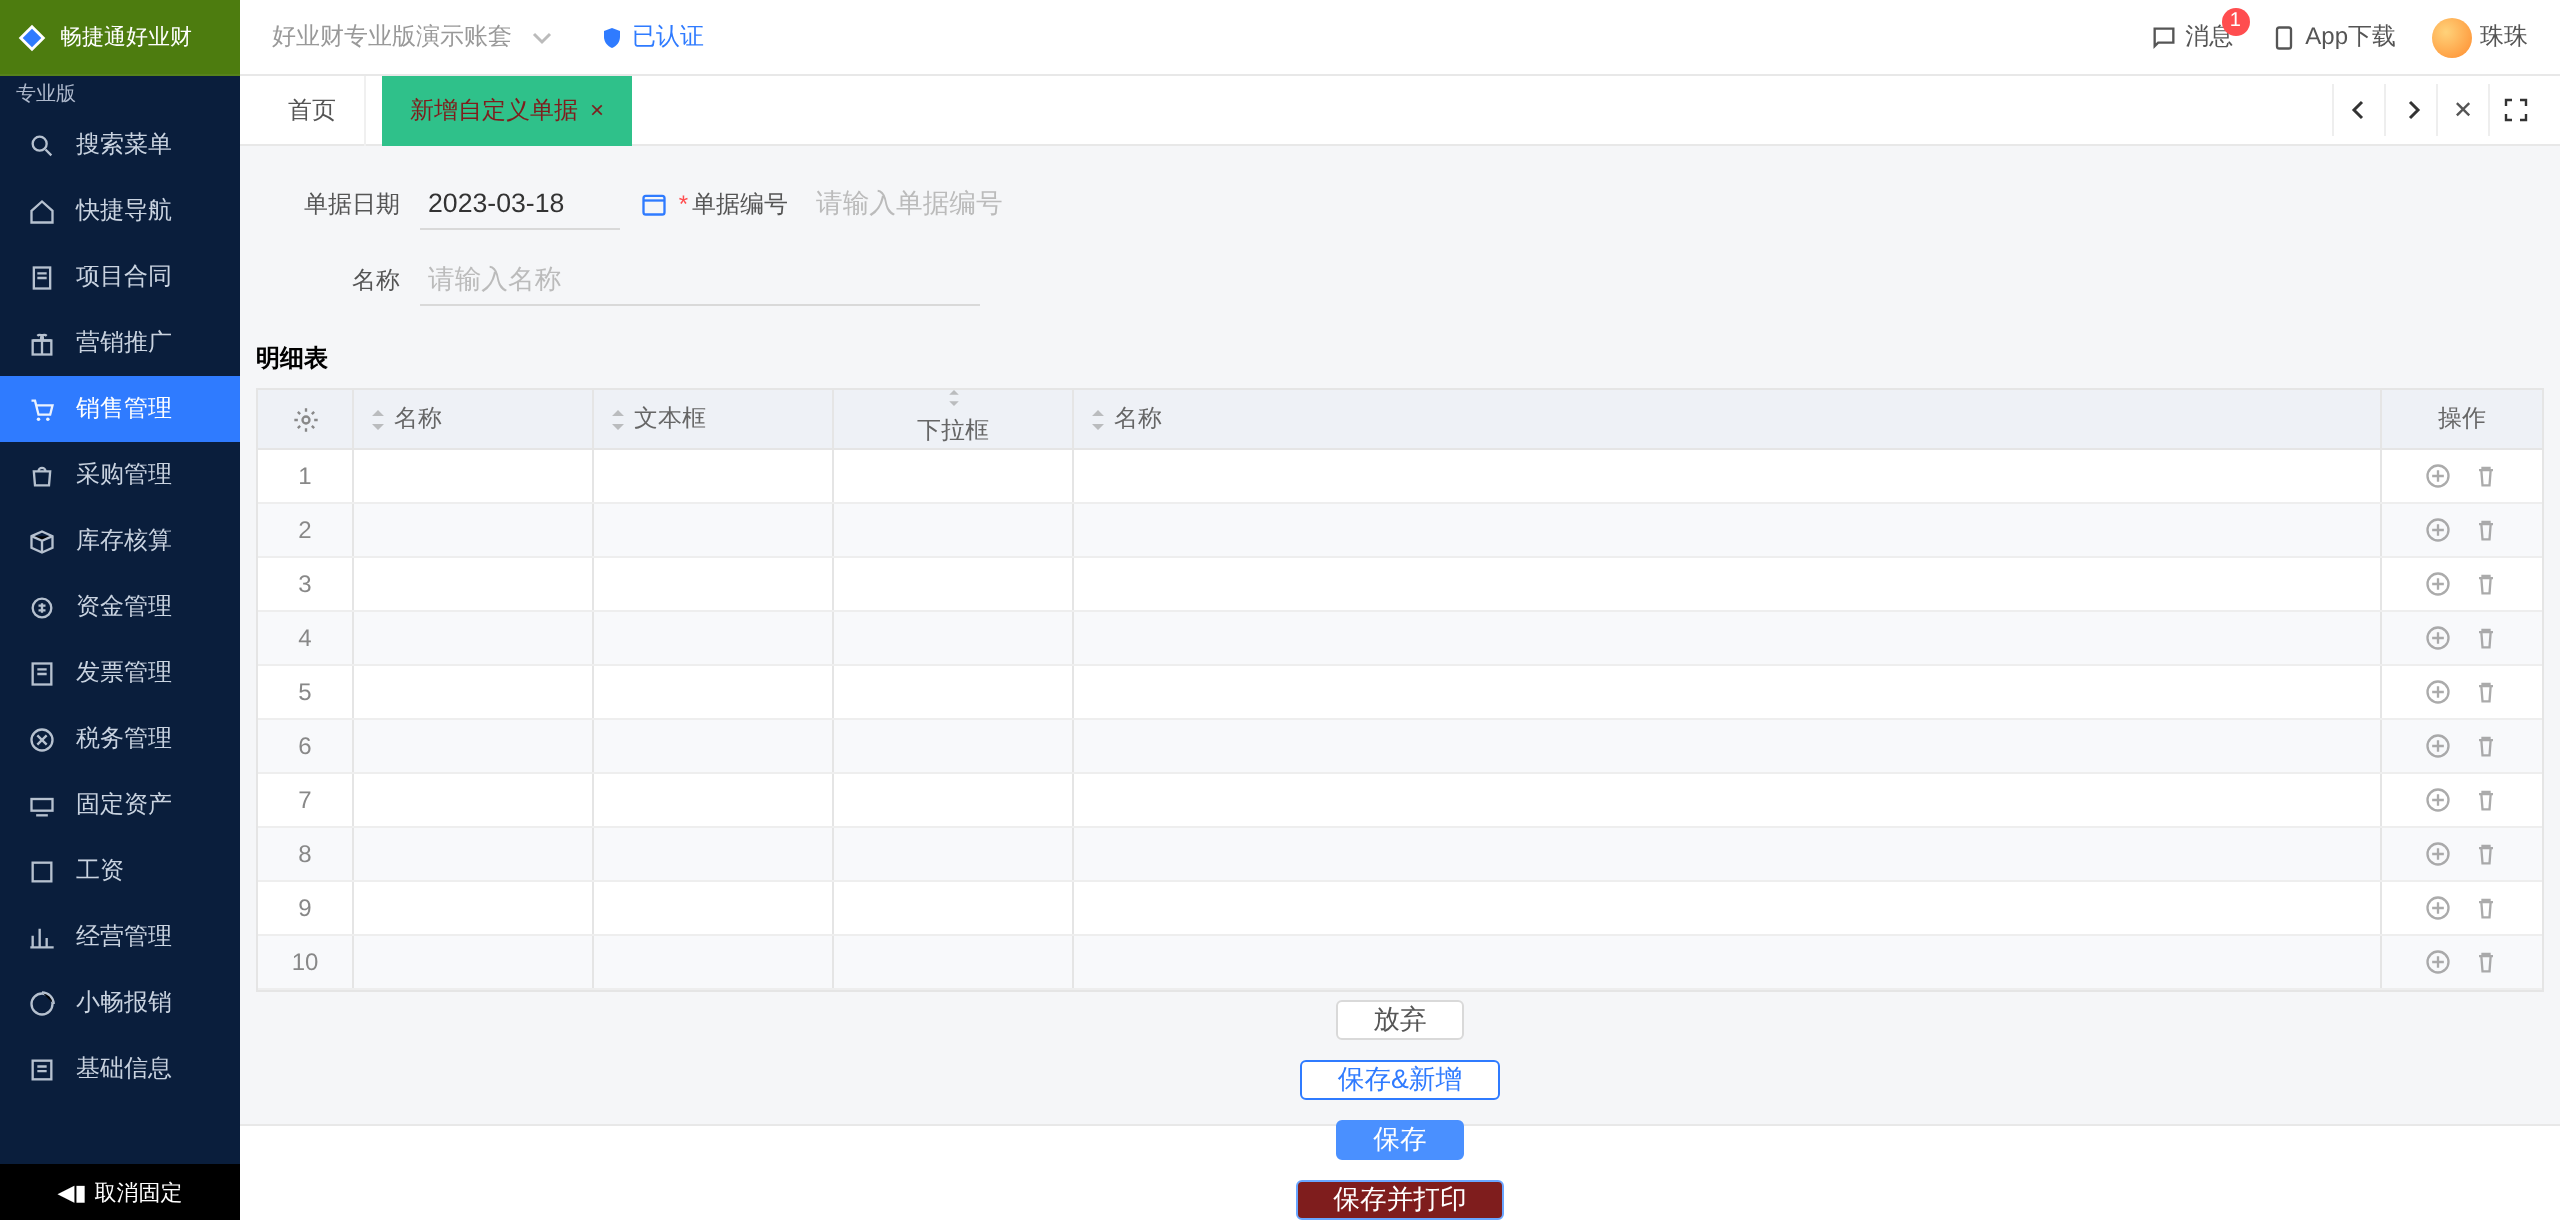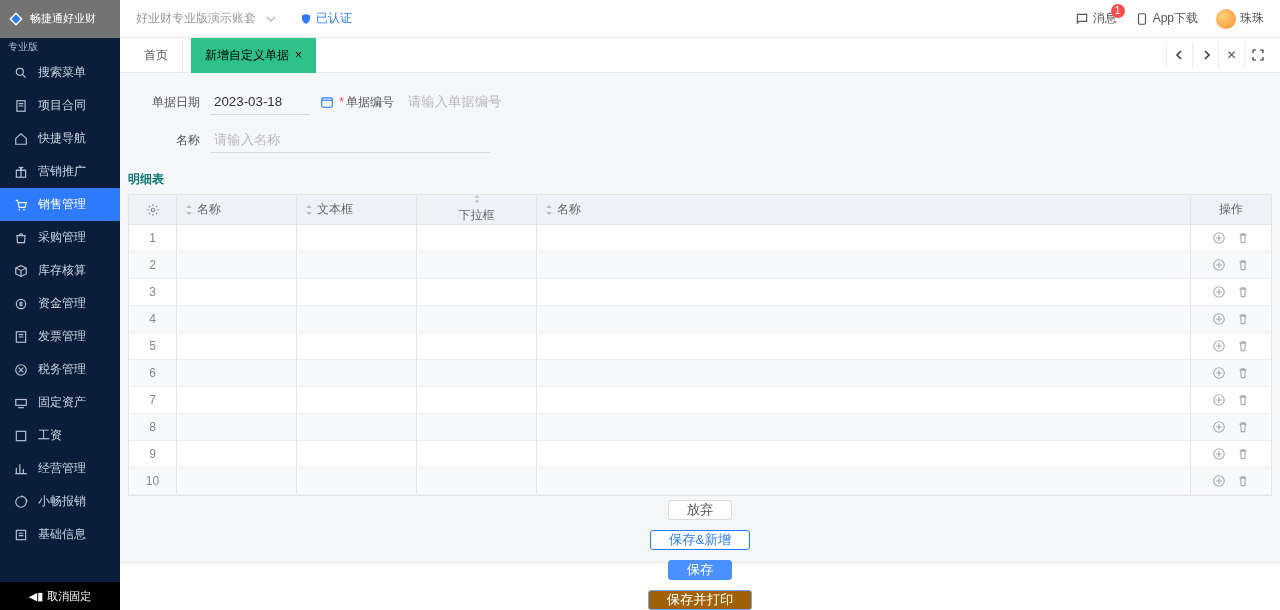--- a/index.html
+++ b/index.html
@@ -1,20 +1,20 @@
 <!DOCTYPE html>
 <html><head>
 <meta charset="utf-8">
 <style>
   * { box-sizing: border-box; margin: 0; padding: 0; }
   body { font-family: "Microsoft YaHei", Arial, sans-serif; font-size: 12px; color: #333; background: #f0f2f5; overflow: hidden; }
   .app { display: flex; width: 1280px; height: 610px; }
   
   .sidebar { width: 120px; background: #0a1e3c; color: #c9d3e0; display: flex; flex-direction: column; position: relative; }
-  .sidebar-top { height: 38px; background: #737373; display: flex; align-items: center; padding: 0 8px; gap: 6px; border-bottom: 1px solid rgba(255,255,255,0.05);}
+  .sidebar-top { height: 38px; background: #4d7c0f; display: flex; align-items: center; padding: 0 8px; gap: 6px; border-bottom: 1px solid rgba(255,255,255,0.05);}
   .logo-diamond { width: 16px; height: 16px; flex:0 0 16px; }
   .logo-text { font-size: 11px; color: #fff; white-space: nowrap; }
   .logo-sub { background:#0a1e3c; color:#aeb9cc; font-size:10px; padding:2px 8px; }
   .menu { flex:1; overflow-y:auto; scrollbar-width:thin; scrollbar-color:#3a4a6a transparent;}
   .menu::-webkit-scrollbar { width:6px;}
   .menu::-webkit-scrollbar-thumb { background:#3a4a6a; border-radius:3px;}
   .menu-item { display:flex; align-items:center; gap:10px; height:33px; padding:0 14px; cursor:pointer; color:#c9d3e0;}
   .menu-item.active { background:#2f7bff; color:#fff;}
   .menu-icon { width:14px; height:14px; flex:0 0 14px; opacity:.9;}
   .sidebar-bottom { height:28px; background:#000; color:#fff; display:flex; align-items:center; justify-content:center; gap:4px; font-size:11px; cursor:pointer;}
@@ -26,36 +26,36 @@
   .verified { display:flex; align-items:center; gap:4px; color:#2f7bff; margin-left:10px;}
   .shield { width:12px; height:12px; }
   .header-right { margin-left:auto; display:flex; align-items:center; gap:18px;}
   .hicon-wrap { display:flex; align-items:center; gap:4px; color:#555; cursor:pointer; position:relative;}
   .badge { position:absolute; top:-6px; right:-8px; background:#ff4d4f; color:#fff; font-size:10px; border-radius:8px; padding:0 4px; line-height:14px; min-width:14px; text-align:center;}
   .avatar { width:20px; height:20px; border-radius:50%; background:radial-gradient(circle at 35% 35%, #ffd27a, #ff8c2e);}
   .hicon { width:14px; height:14px;}
   
   .tabs-bar { height:35px; background:#fff; border-bottom:1px solid #e8e8e8; display:flex; align-items:center; padding:0 10px; gap:8px;}
   .tab { padding:0 14px; height:35px; display:flex; align-items:center; gap:6px; color:#555; cursor:pointer; border-right:1px solid #f0f0f0;}
-  .tab.active { background:#2fc18a; color:#000000; border-right:none;}
+  .tab.active { background:#2fc18a; color:#7f1d1d; border-right:none;}
   .tab .close-x { font-size:12px; }
   .tabs-right { margin-left:auto; display:flex; align-items:center; gap:0;}
   .tab-nav-btn { width:26px; height:26px; display:flex; align-items:center; justify-content:center; cursor:pointer; color:#555; border-left:1px solid #eee;}
   
   .content { flex:1; padding:10px 0 0 0; overflow:auto; position:relative;}
   .form-row { display:flex; align-items:center; padding:6px 20px;}
   .field { display:flex; align-items:center; gap:10px;}
   .field-label { width:60px; text-align:right; color:#555;}
   .req-star { color:#ff4d4f; margin-right:2px;}
   .field-input { width:140px; height:26px; border:none; border-bottom:1px solid transparent; padding:0 4px; color:#333; background:transparent;}
   .field-input::placeholder { color:#bbb;}
   .date-input { border-bottom:1px solid #d9d9d9; width:100px;}
   .date-cal { color:#2f7bff; }
   .name-input { border-bottom:1px solid #d9d9d9; width:280px;}
-  .section-title { padding:12px 8px 6px 8px; font-weight:bold; color:#0f766e;}
+  .section-title { padding:12px 8px 6px 8px; font-weight:bold; color:#000000;}
   
   .table-wrap { margin:0 8px; border:1px solid #e5e5e5; background:#fff;}
   .thead { display:flex; background:#eef1f6; border-bottom:1px solid #e5e5e5; height:30px; align-items:stretch;}
   .th, .td { border-right:1px solid #e5e5e5; display:flex; align-items:center; padding:0 8px; color:#666; gap:4px;}
   .th:last-child, .td:last-child { border-right:none;}
   .col-gear { width:48px; justify-content:center;}
   .col-name1 { width:120px;}
   .col-text { width:120px;font-family:Liberation Serif, serif;}
   .col-drop { width:120px;flex-direction:column;}
   .col-name2 { flex:1;}
@@ -64,21 +64,21 @@
   .trow { display:flex; height:27px; border-bottom:1px solid #eee;}
   .trow:nth-child(even){ background:#f8f9fb;}
   .td.col-gear { justify-content:center; color:#888;}
   .td.col-ops { gap:10px; color:#888;}
   .row-act { width:14px; height:14px; cursor:pointer; opacity:.7;}
   
   .footer { height:48px; background:#fff; border-top:1px solid #e8e8e8; display:flex; align-items:center; justify-content:flex-end; gap:10px; padding:0 16px;flex-direction:column;}
   .btn { height:30px; padding:0 18px; border-radius:3px; border:1px solid #d9d9d9; background:#fff; color:#555; cursor:pointer; display:flex; align-items:center;}
   .btn.outline-primary { border-color:#2f7bff; color:#2f7bff;}
   .btn.primary { background:#4a90ff; border-color:#4a90ff; color:#fff;}
-  .btn.primary-light { background:#a16207; border-color:#6aa6ff; color:#fff;font-family:Liberation Mono, monospace;}
+  .btn.primary-light { background:#7f1d1d; border-color:#6aa6ff; color:#fff;font-family:Liberation Mono, monospace;}
 </style>
 </head>
 <body>
 
 <div class="app">
 
   <div class="sidebar">
     <div class="sidebar-top">
       <svg class="logo-diamond" viewBox="0 0 24 24">
           <path fill="#fff" d="M12 2 2 12l10 10 10-10z"></path>
@@ -90,30 +90,30 @@
     <div class="menu" id="sidebar-menu">
         <div class="menu-item">
           <svg class="menu-icon" viewBox="0 0 24 24">
             <circle cx="10" cy="10" r="6" fill="none" stroke="currentColor" stroke-width="2"></circle>
             <path d="M15 15l5 5" stroke="currentColor" stroke-width="2"></path>
           </svg>
           <span>搜索菜单</span>
         </div>
         <div class="menu-item">
           <svg class="menu-icon" viewBox="0 0 24 24">
+            <path d="M3 11l9-8 9 8v10H3z" fill="none" stroke="currentColor" stroke-width="2"></path>
+          </svg>
+          <span>快捷导航</span>
+        </div>
+        <div class="menu-item">
+          <svg class="menu-icon" viewBox="0 0 24 24">
             <rect x="5" y="3" width="14" height="18" fill="none" stroke="currentColor" stroke-width="2"></rect>
             <path d="M8 8h8M8 12h8" stroke="currentColor" stroke-width="2"></path>
           </svg>
           <span>项目合同</span>
-        </div>
-        <div class="menu-item">
-          <svg class="menu-icon" viewBox="0 0 24 24">
-            <path d="M3 11l9-8 9 8v10H3z" fill="none" stroke="currentColor" stroke-width="2"></path>
-          </svg>
-          <span>快捷导航</span>
         </div>
         <div class="menu-item">
           <svg class="menu-icon" viewBox="0 0 24 24">
             <rect x="4" y="9" width="16" height="12" fill="none" stroke="currentColor" stroke-width="2"></rect>
             <path d="M4 9h16M12 9v12M8 5a2 2 0 114 4M16 5a2 2 0 10-4 4" fill="none" stroke="currentColor" stroke-width="2"></path>
           </svg>
           <span>营销推广</span>
         </div>
         <div class="menu-item active">
           <svg class="menu-icon" viewBox="0 0 24 24">

